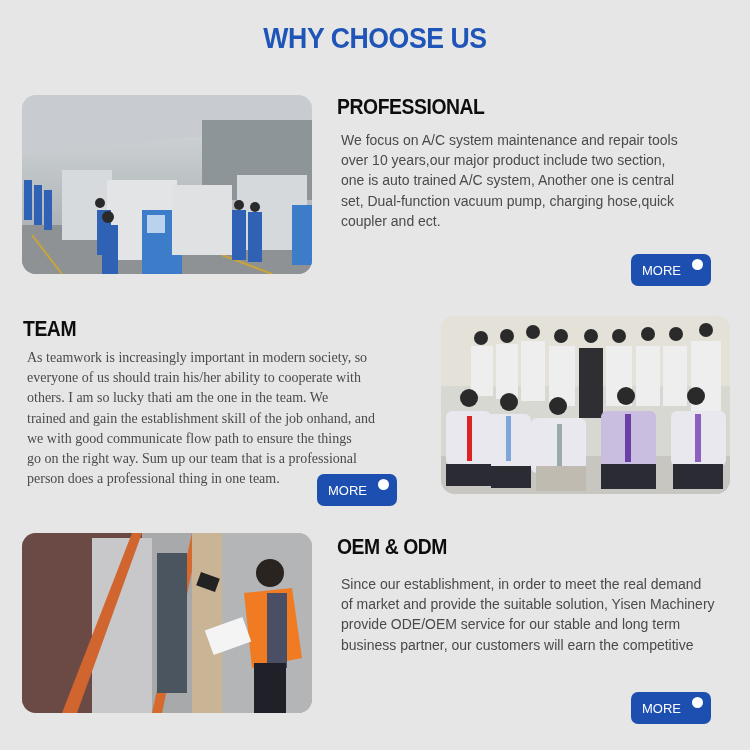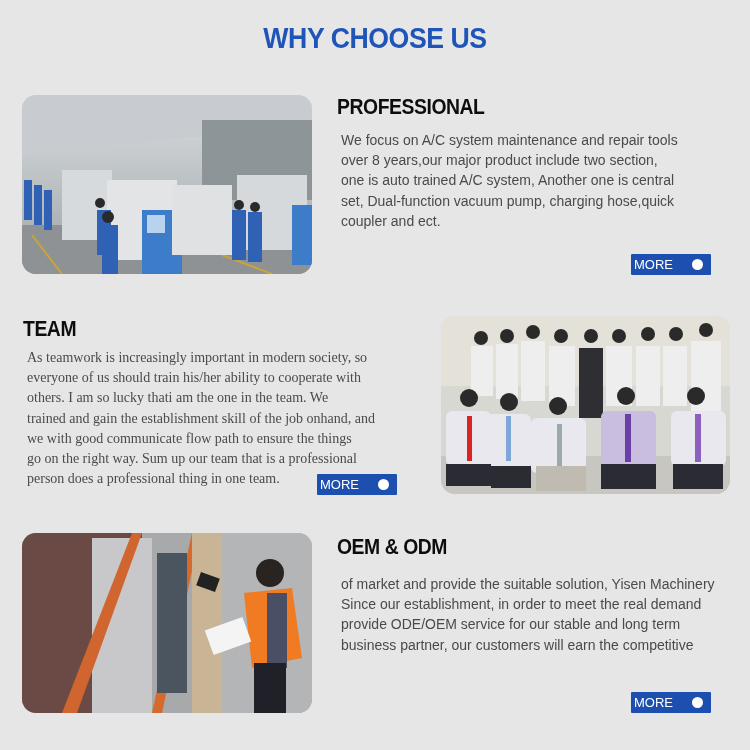--- a/index.html
+++ b/index.html
@@ -20,23 +20,23 @@
   }
   .heading {
     position:absolute; font-weight:bold; color:#0d0d0d;
     font-size:22px; letter-spacing:-0.5px;
     transform-origin:left center; transform:scaleX(0.88);
   }
   .body-text {
     position:absolute; color:#4a4a4a; font-size:14px; line-height:20.2px;
   }
   .more-btn {
-    position:absolute; width:80px; height:21px; border-radius:1px;
+    position:absolute; width:80px; height:32px; border-radius:7px;
     background:#1d4fb0; color:#fff; font-size:13px;
-    display:flex; align-items:center; box-sizing:border-box; padding-left:3px;
+    display:flex; align-items:center; box-sizing:border-box; padding-left:11px;
     cursor:pointer;
   }
   .more-btn .dot {
     position:absolute; right:8px; top:5px; width:11px; height:11px;
     border-radius:50%; background:#fff;
   }
 </style>
 </head>
 <body>
 
@@ -73,21 +73,21 @@
     <circle cx="217" cy="110" r="5" fill="#2a2a2a"></circle>
     <circle cx="233" cy="112" r="5" fill="#2a2a2a"></circle>
     <rect x="2" y="85" width="8" height="40" fill="#2f62b5"></rect>
     <rect x="12" y="90" width="8" height="40" fill="#2f62b5"></rect>
     <rect x="22" y="95" width="8" height="40" fill="#2f62b5"></rect>
   </svg>
 </div>
 <div class="heading" style="left:337px;top:94px;">PROFESSIONAL</div>
 <div class="body-text" style="left:341px;top:130px;">
   <div>We focus on A/C system maintenance and repair tools</div>
-  <div>over 8 years,our major product include two section,</div>
+  <div>over 10 years,our major product include two section,</div>
   <div>one is auto trained A/C system, Another one is central</div>
   <div>set, Dual-function vacuum pump, charging hose,quick</div>
   <div>coupler and ect.</div>
 </div>
 <div class="more-btn" style="left:631px;top:254px;">
   <span>MORE</span>
   <span class="dot"></span>
 </div>
 
 <div class="heading" style="left:23px;top:316px;">TEAM</div>
@@ -173,21 +173,21 @@
     <circle cx="248" cy="40" r="14" fill="#2a2420"></circle>
     <polygon points="222,60 270,55 280,125 230,135" fill="#f07b22"></polygon>
     <rect x="245" y="60" width="20" height="75" fill="#4a4f66"></rect>
     <rect x="232" y="130" width="32" height="50" fill="#1f2028"></rect>
     <rect x="186" y="90" width="40" height="26" fill="#f4f4f4" transform="rotate(-20 206 103)"></rect>
     <rect x="176" y="42" width="20" height="14" fill="#222" transform="rotate(20 186 49)"></rect>
   </svg>
 </div>
 <div class="heading" style="left:337px;top:534px;">OEM &amp; ODM</div>
 <div class="body-text" style="left:341px;top:574px;">
+  <div>Since our establishment, in order to meet the real demand</div>
   <div>of market and provide the suitable solution, Yisen Machinery</div>
-  <div>Since our establishment, in order to meet the real demand</div>
   <div>provide ODE/OEM service for our stable and long term</div>
   <div>business partner, our customers will earn the competitive</div>
 </div>
 <div class="more-btn" style="left:631px;top:692px;">
   <span>MORE</span>
   <span class="dot"></span>
 </div>
 
 </body></html>

